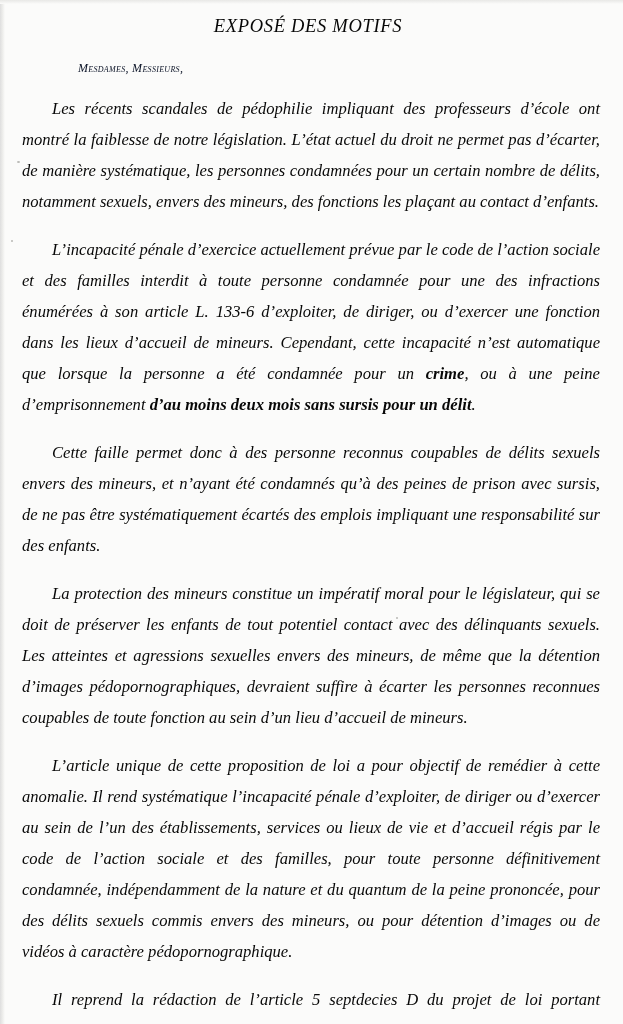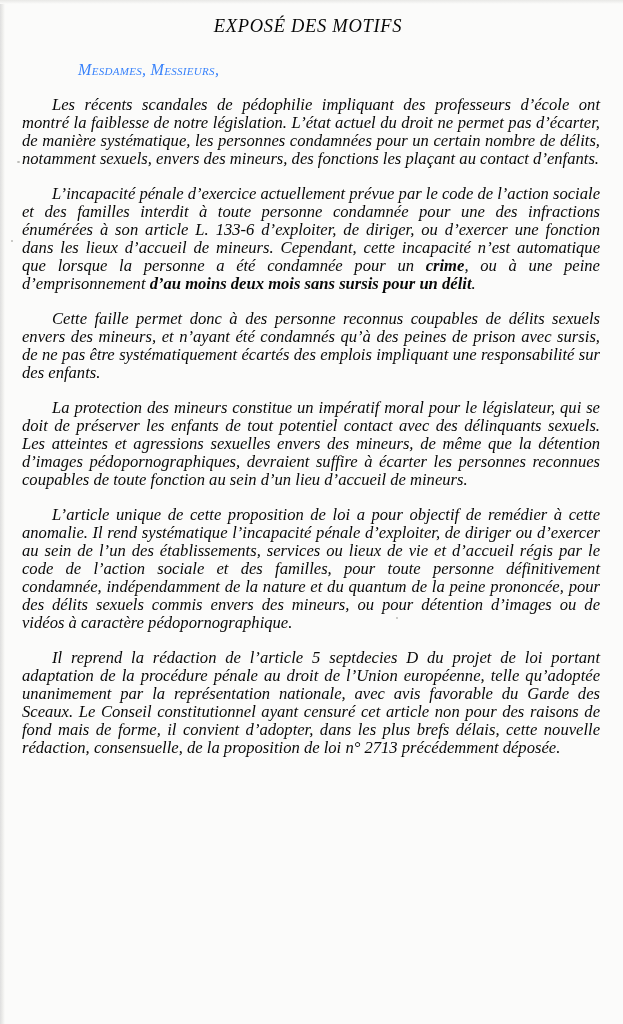--- a/index.html
+++ b/index.html
@@ -66,30 +66,30 @@
     margin: 16px 0 0 0;
     padding-right: 6px;
     font-weight: normal;
     line-height: 1.15;
     color: #0c0c0c;
   }
 
   .salutation {
     margin: 24px 0 8px 0;
     padding-left: 56px;
-    font-size: 16px;
+    font-size: 12px;
     font-variant: small-caps;
     letter-spacing: 0.3px;
-    color: #3b82f6;
+    color: #0f172a;
   }
 
   p.body-par {
     margin: 17px 0 0 0;
     font-size: 16.6px;
-    line-height: 18px;
+    line-height: 31px;
     text-align: justify;
     text-justify: inter-word;
     text-indent: 30px;
     color: #0d0d0d;
     -webkit-hyphens: none;
     hyphens: none;
   }
 
   p.body-par b {
     font-weight: bold;

